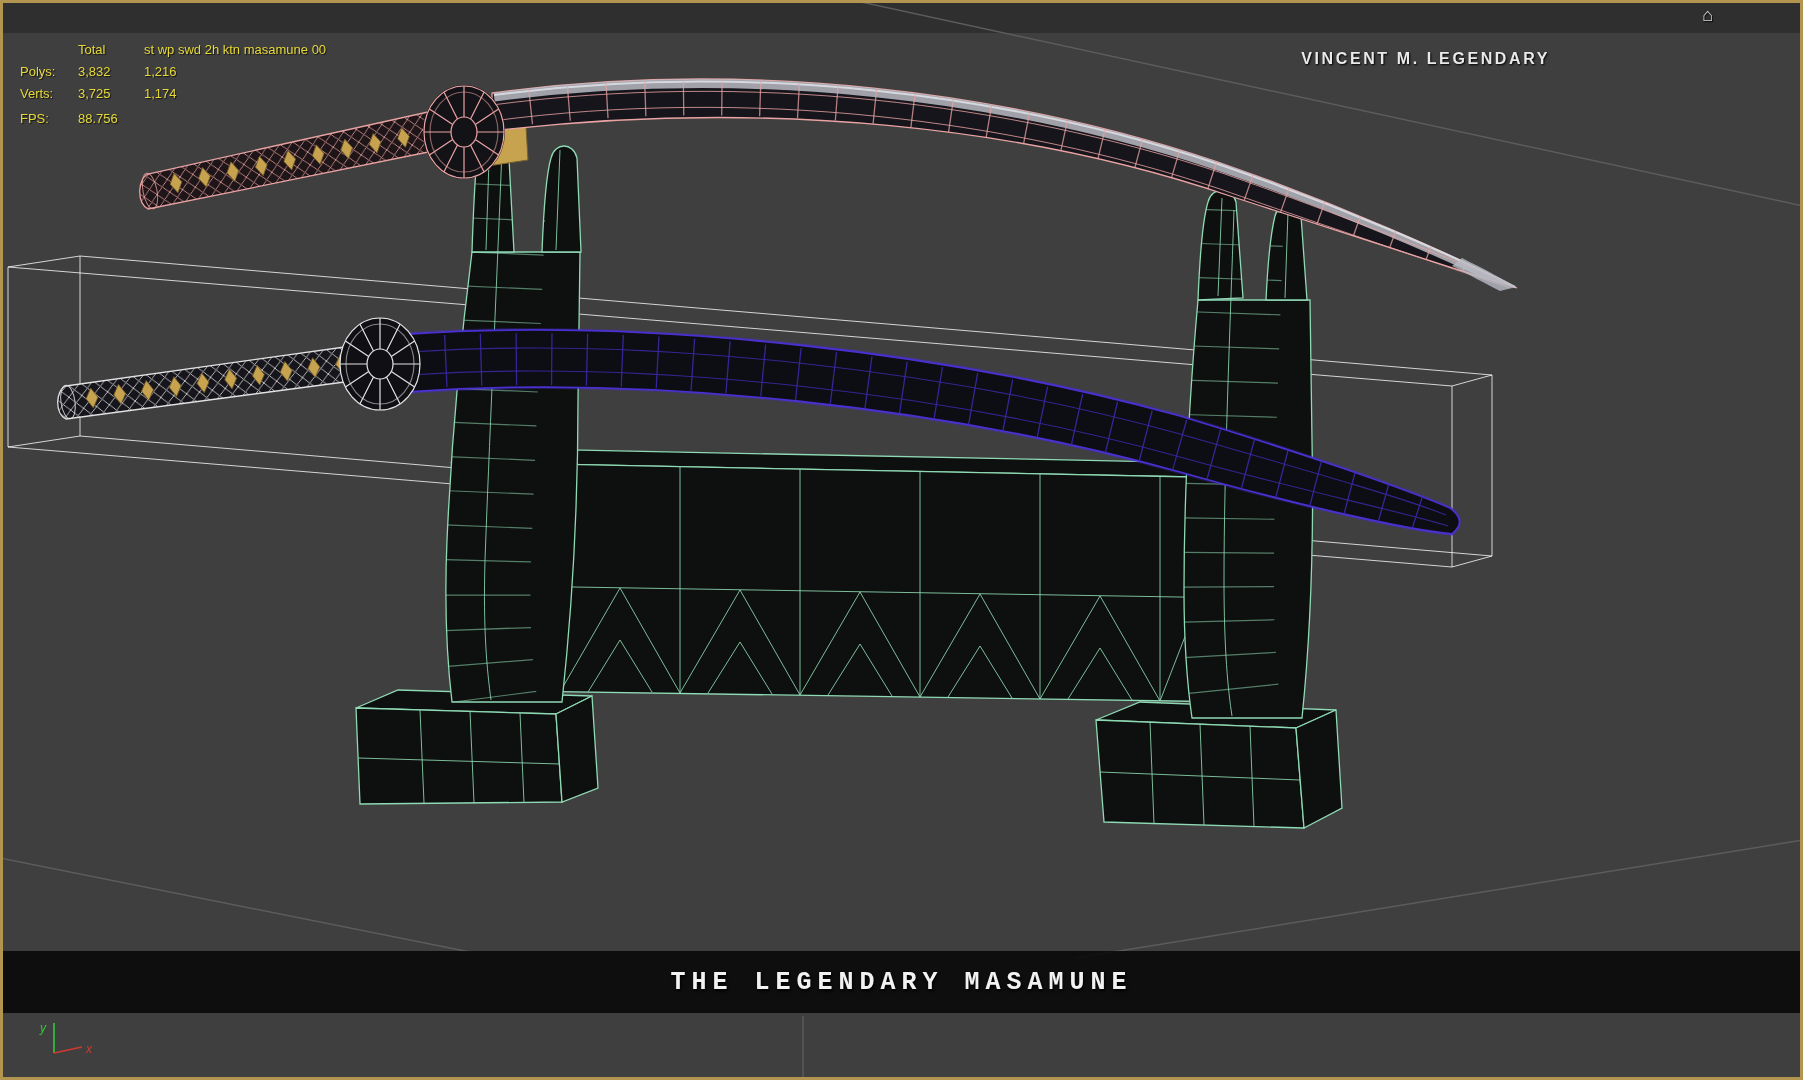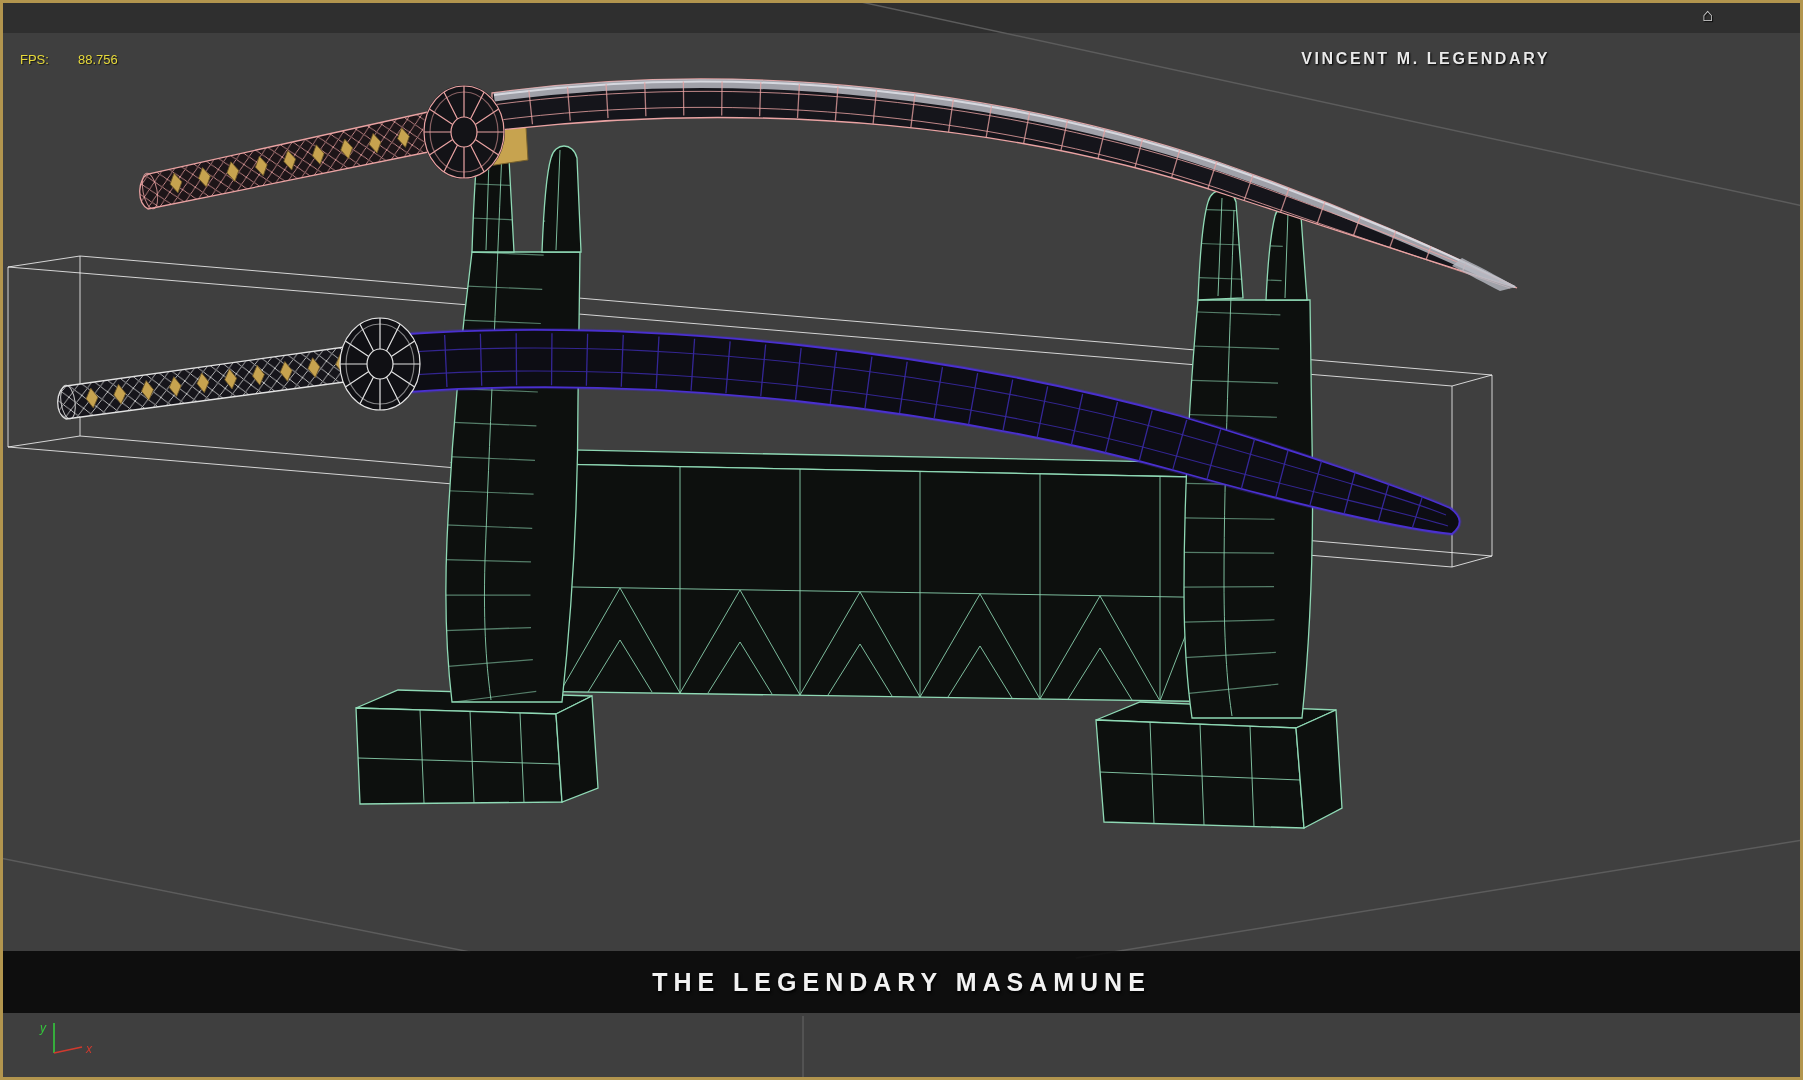--- a/index.html
+++ b/index.html
@@ -18,21 +18,21 @@
   .stats-grid{display:grid;grid-template-columns:58px 66px auto;row-gap:7px;}
   .fps-grid{display:grid;grid-template-columns:58px auto;margin-top:10px;}
 
   .artist{position:absolute;top:50px;right:253px;z-index:10;color:var(--artist-white,#e9e9e9);
           font-size:16px;font-weight:bold;letter-spacing:2.6px;text-shadow:1px 1px 2px #000;}
   .home{position:absolute;top:5px;right:90px;z-index:10;color:#d8d8d8;font-size:18px;cursor:pointer;
         text-shadow:1px 1px 1px #000;}
 
   .banner{position:absolute;left:3px;right:3px;top:951px;height:62px;z-index:20;
           background:rgba(8,8,8,.88);display:flex;flex-direction:column;
-          align-items:center;justify-content:center;gap:16px;}
+          align-items:center;justify-content:center;gap:16px;font-family:Liberation Mono, monospace;}
   .banner-title{color:var(--title-white,#f2f2f2);font-size:25px;font-weight:bold;
                 letter-spacing:6px;text-shadow:1px 2px 3px #000;}
   .banner-sub{color:var(--subtitle-gray,#9b9b9b);font-size:18px;letter-spacing:3.5px;}
 
   
   .gl{stroke:var(--ground-line,#5c5c5c);stroke-width:1.4;}
   .bb{stroke:rgba(255,255,255,.78);stroke-width:1;fill:none;}
   .mintF{fill:#0d100e;stroke:var(--wire-mint,#8fd9b5);stroke-width:1.3;}
   .mintL{stroke:var(--wire-mint,#8fd9b5);stroke-width:1;fill:none;opacity:.85;}
   .tickMint{stroke:var(--wire-mint,#8fd9b5);stroke-width:92;stroke-dasharray:1.2 33;fill:none;opacity:.55;}
@@ -215,20 +215,31 @@
 
   <g>
     <line class="axis-y" x1="54" y1="1053" x2="54" y2="1023"></line>
     <line class="axis-x" x1="54" y1="1053" x2="82" y2="1047"></line>
     <text class="axis-ty" x="40" y="1032">y</text>
     <text class="axis-tx" x="86" y="1053">x</text>
   </g>
 </svg>
 
 <div class="stats">
+  <div class="stats-grid">
+    <span></span>
+    <span>Total</span>
+    <span>st wp swd 2h ktn masamune 00</span>
+    <span>Polys:</span>
+    <span>3,832</span>
+    <span>1,216</span>
+    <span>Verts:</span>
+    <span>3,725</span>
+    <span>1,174</span>
+  </div>
   <div class="fps-grid">
     <span>FPS:</span>
     <span>88.756</span>
   </div>
 </div>
 
 <div class="artist">VINCENT M. LEGENDARY</div>
 
 <div class="home">⌂</div>
 

